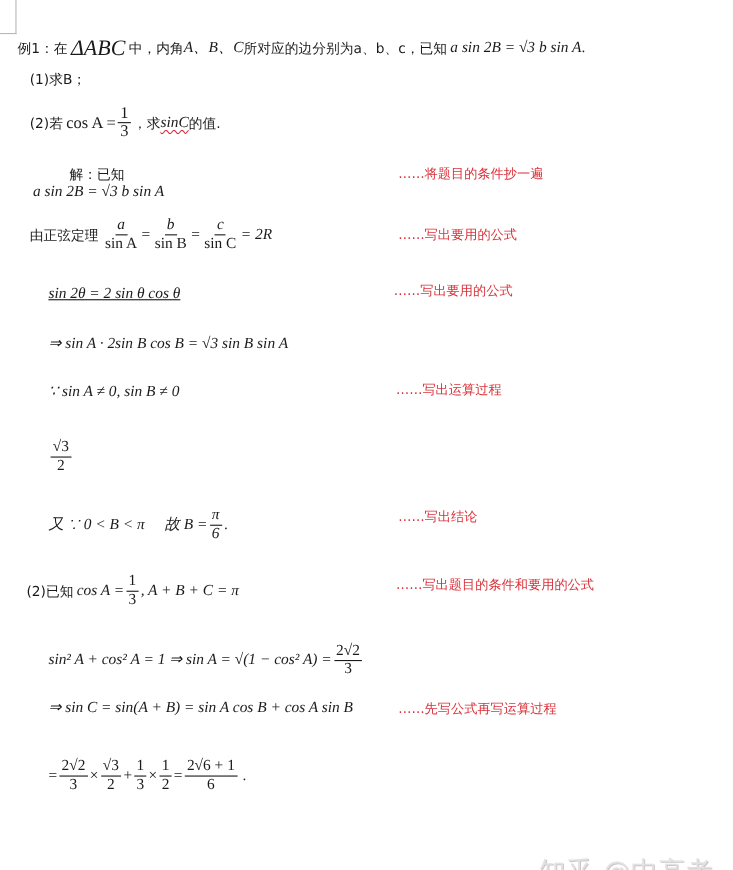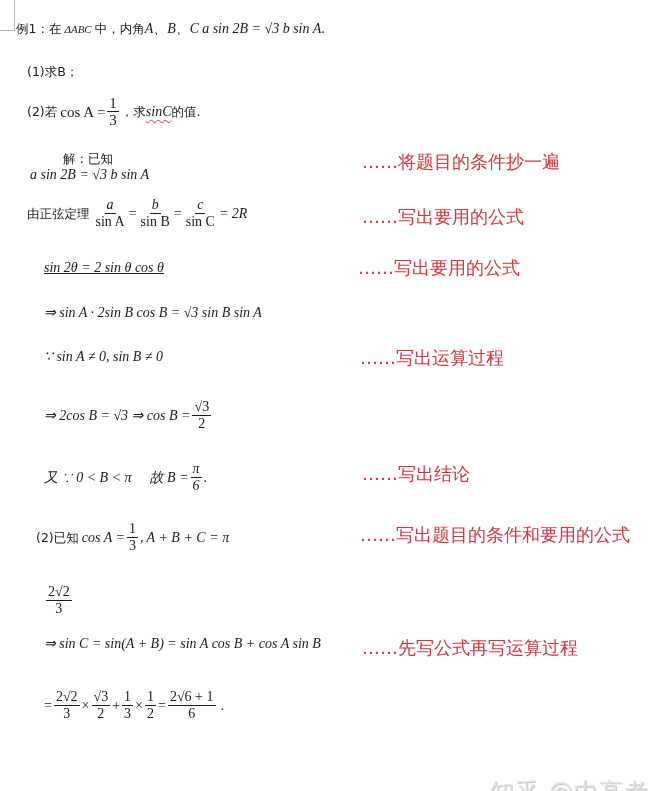--- a/index.html
+++ b/index.html
@@ -12,36 +12,37 @@
     .line { position: absolute; white-space: nowrap; font-size: 13px; line-height: 16px;
       display: flex; align-items: center; }
     .cn { font-family: "DejaVu Sans", "Liberation Sans", sans-serif; font-size: 12.5px; }
     .m { font-family: "Liberation Serif", serif; font-size: 14px; }
     .i { font-style: italic; }
     .frac { display: inline-flex; flex-direction: column; align-items: center; vertical-align: middle;
       margin: 0 2px; line-height: 14px; }
     .frac .num { padding: 0 2px 1px; border-bottom: 1px solid #1a1a1a; }
     .frac .den { padding: 1px 2px 0; }
     .note { position: absolute; color: #d9323a; font-family: "DejaVu Sans", sans-serif;
-      font-size: 18px; white-space: nowrap; }
+      font-size: 12px; white-space: nowrap; }
     .watermark { position: absolute; left: 490px; top: 776px; color: #e2e2e2;
       font-family: "DejaVu Sans", sans-serif; font-size: 24px; letter-spacing: 1px;
       text-shadow: 1px 1px 0 #c8c8c8; }
     .wavy { text-decoration: underline wavy #d9323a; text-decoration-thickness: 1px; text-underline-offset: 3px; }
   </style>
 </head>
 <body>
 
 <div class="corner-mark"></div>
 
 <div class="line" style="left:16px; top:20px;">
   <span class="cn">例1：在</span>
-  <span class="m i" style="font-size:11px; margin:1px 3px;">ΔABC</span>
+  <span class="m i" style="font-size:20px; margin:16px 3px;">ΔABC</span>
   <span class="cn">中，内角</span>
   <span class="m i">A、B、C</span>
+  <span class="cn">所对应的边分别为a、b、c，已知</span>
   <span class="m i" style="margin-left:3px;">a sin 2B = √3 b sin A</span>
   <span class="m">.</span>
 </div>
 
 <div class="line" style="left:27px; top:64px;">
   <span class="cn">(1)求B；</span>
 </div>
 
 <div class="line" style="left:27px; top:96px;">
   <span class="cn">(2)若</span>
@@ -89,50 +90,50 @@
 <div class="line" style="left:44px; top:305px;">
   <span class="m i">⇒ sin A · 2sin B cos B = √3 sin B sin A</span>
 </div>
 
 <div class="line" style="left:44px; top:349px;">
   <span class="m i">∵ sin A ≠ 0, sin B ≠ 0</span>
 </div>
 <div class="note" style="left:360px; top:346px;">……写出运算过程</div>
 
 <div class="line" style="left:44px; top:400px;">
-  <span class="m i">⇒ 2cos B = √3 ⇒ cos B =</span>
   <span class="frac m">
     <span class="num">√3</span>
     <span class="den">2</span>
   </span>
 </div>
 
 <div class="line" style="left:44px; top:462px;align-items:center;">
   <span class="m i">又 ∵ 0 &lt; B &lt; π</span>
   <span class="m i" style="margin-left:18px;">故 B =</span>
   <span class="frac m i">
     <span class="num">π</span>
     <span class="den">6</span>
   </span>
   <span class="m">.</span>
 </div>
 <div class="note" style="left:362px; top:462px;">……写出结论</div>
 
-<div class="line" style="left:36px; top:522px;">
+<div class="line" style="left:24px; top:522px;">
   <span class="cn">(2)已知</span>
   <span class="m i" style="margin-left:3px;">cos A =</span>
   <span class="frac m">
     <span class="num">1</span>
     <span class="den">3</span>
   </span>
   <span class="m i">, A + B + C = π</span>
 </div>
 <div class="note" style="left:360px; top:523px;">……写出题目的条件和要用的公式</div>
 
 <div class="line" style="left:44px; top:585px;">
+  <span class="m i">sin² A + cos² A = 1 ⇒ sin A = √(1 − cos² A) =</span>
   <span class="frac m">
     <span class="num">2√2</span>
     <span class="den">3</span>
   </span>
 </div>
 
 <div class="line" style="left:44px; top:636px;">
   <span class="m i">⇒ sin C = sin(A + B) = sin A cos B + cos A sin B</span>
 </div>
 <div class="note" style="left:362px; top:636px;">……先写公式再写运算过程</div>

